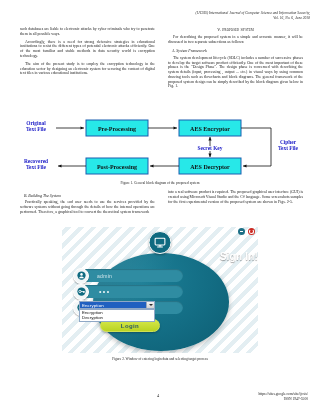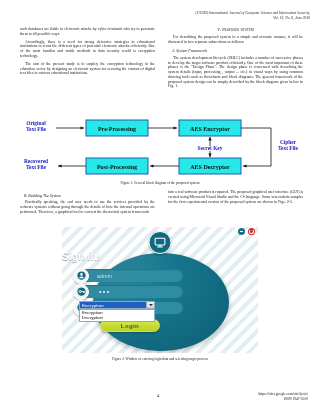--- a/index.html
+++ b/index.html
@@ -170,21 +170,21 @@
     display: flex; align-items: center; justify-content: center;
     box-shadow: 0 1px 2px rgba(0,0,0,.3);
     z-index: 4;
   }
   .badge svg { width: 13px; height: 13px; }
 
   .signin-title {
     position: absolute;
     left: 0; top: 24px;
     width: 100%;
-    text-align: left;
+    text-align: right;
     color: #ffffff;
     font-family: "Liberation Sans", sans-serif;
     font-weight: bold;
     font-size: 10px;
     letter-spacing: .2px;
     text-shadow: 0 1px 1px rgba(0,0,0,.35);
   }
 
   .field {
     position: absolute;

